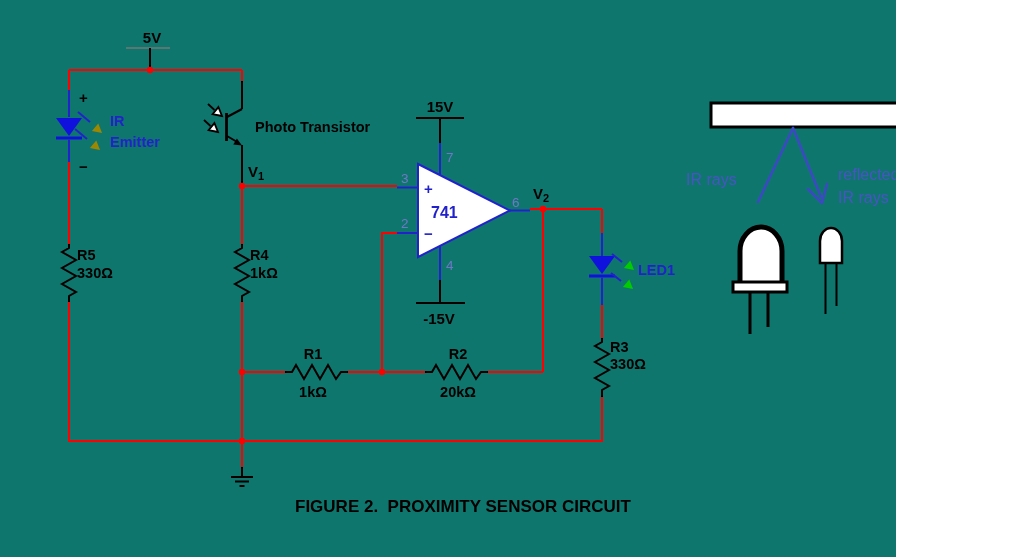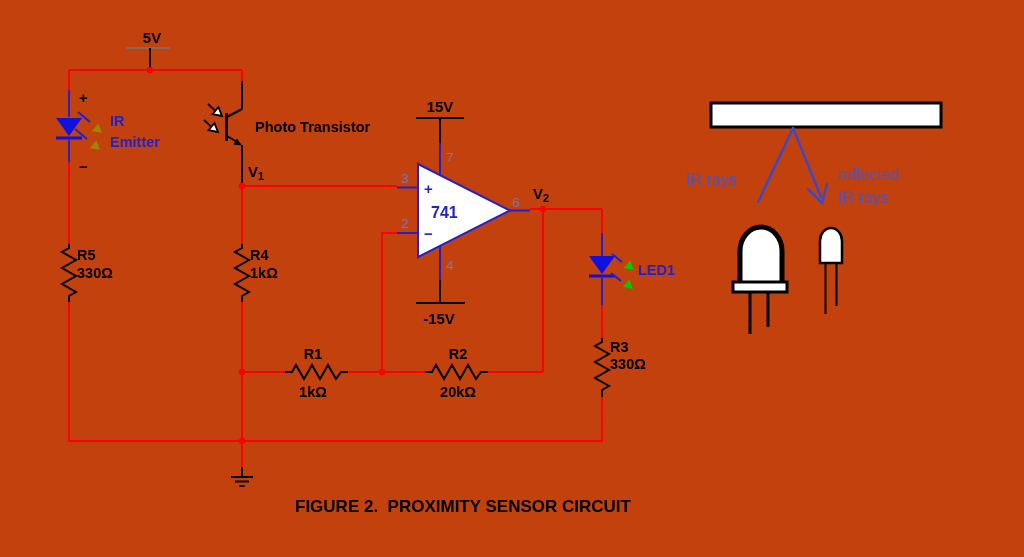--- a/index.html
+++ b/index.html
@@ -1,16 +1,16 @@
 <!DOCTYPE html>
 <html><head>
 <meta charset="utf-8">
 <style>
   html,body{margin:0;padding:0;background:#ffffff;}
-  .stage{position:relative;width:1024px;height:557px;background:#c2410c;overflow:hidden;
+  .stage{position:relative;width:896px;height:557px;background:#0f766e;overflow:hidden;
          font-family:"Liberation Sans",sans-serif;text-decoration:underline;}
   svg{display:block;}
   text{font-family:"Liberation Sans","DejaVu Sans",sans-serif;}
   .blk{fill:#000000;font-weight:bold;font-size:14.5px;}
   .blk15{fill:#000000;font-weight:bold;font-size:15px;}
   .blue{fill:#2222cc;font-weight:bold;font-size:14.5px;}
   .pin{fill:#7077c9;font-size:13.5px;}
   .ray{fill:#4a53c6;font-size:16px;}
   .cap{fill:#000000;font-weight:bold;font-size:17px;white-space:pre;}
   .sub{font-size:11px;font-weight:bold;}

